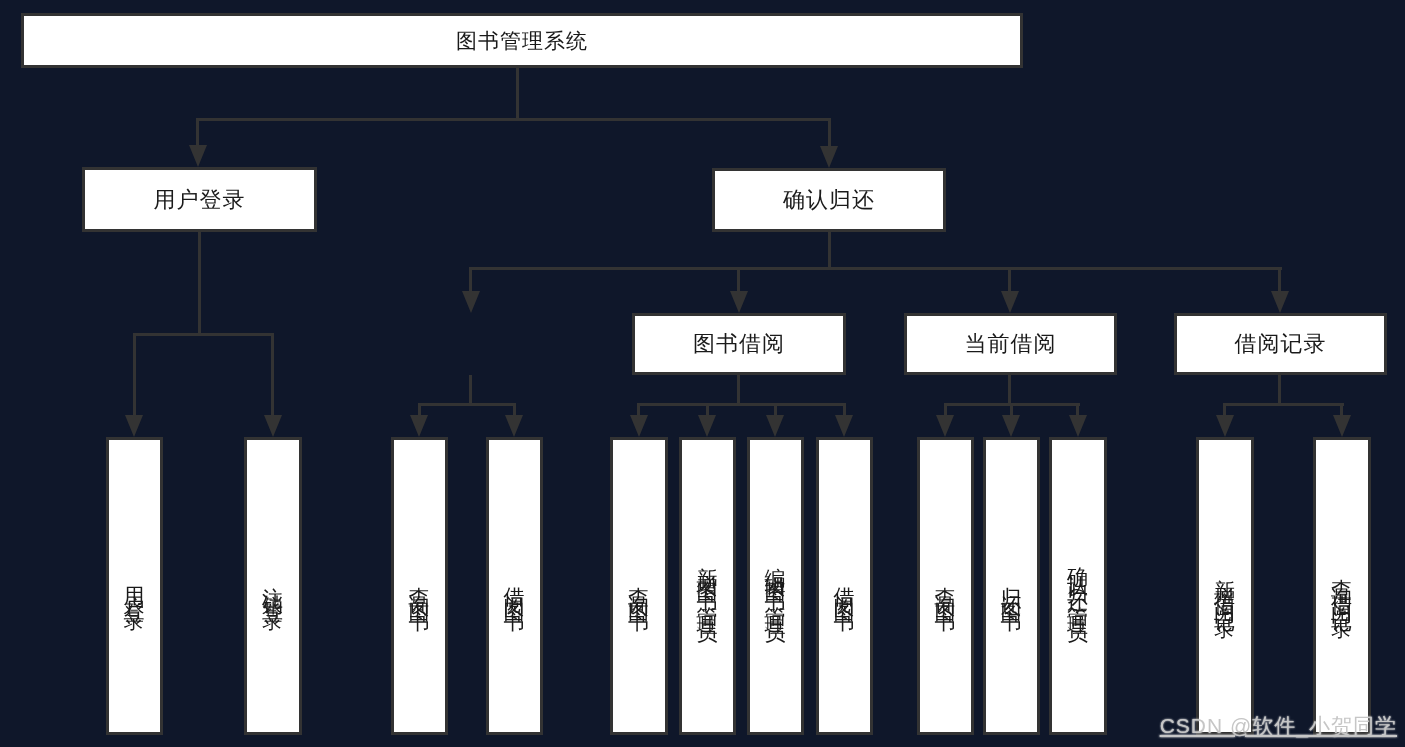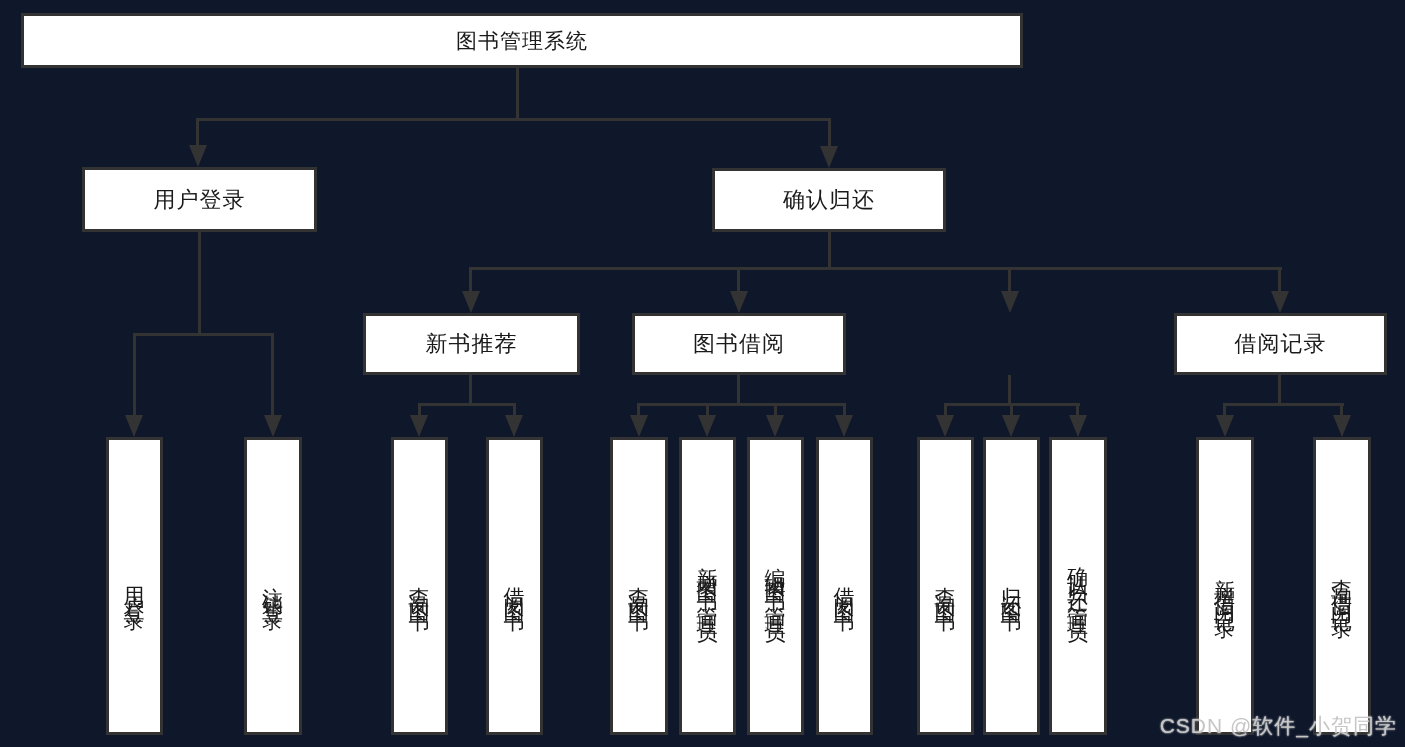--- a/index.html
+++ b/index.html
@@ -21,21 +21,21 @@
   .vl,.hl{position:absolute;background:#333333;}
   .vl{width:3px;}
   .hl{height:3px;}
   .ah{
     position:absolute;width:0;height:0;
     border-left:9px solid transparent;border-right:9px solid transparent;
     border-top:22px solid #333333;
   }
   .watermark{
     position:absolute;right:8px;top:712px;font-size:21px;
-    color:#c6c6c6;text-shadow:0 0 2px #ffffff;z-index:5;letter-spacing:1px;
+    color:#c6c6c6;text-shadow:0 0 2px #ffffff;z-index:5;letter-spacing:1px;text-decoration:underline;
   }
 </style>
 </head>
 <body>
 
 <div class="canvas">
 
   <div class="node hnode rootnode" style="left:21px;top:13px;width:1002px;height:55px">图书管理系统</div>
 
   <div class="vl" style="left:516px;top:68px;height:52px"></div>
@@ -59,22 +59,22 @@
   <div class="hl" style="left:469px;top:267px;width:813px"></div>
   <div class="vl" style="left:469px;top:267px;height:26px"></div>
   <div class="ah" style="left:462px;top:291px"></div>
   <div class="vl" style="left:737px;top:267px;height:26px"></div>
   <div class="ah" style="left:730px;top:291px"></div>
   <div class="vl" style="left:1008px;top:267px;height:26px"></div>
   <div class="ah" style="left:1001px;top:291px"></div>
   <div class="vl" style="left:1278px;top:267px;height:26px"></div>
   <div class="ah" style="left:1271px;top:291px"></div>
 
-  <div class="node hnode" style="left:363px;top:313px;width:217px;height:62px">新书推荐</div>
   <div class="node hnode" style="left:632px;top:313px;width:214px;height:62px">图书借阅</div>
+  <div class="node hnode" style="left:904px;top:313px;width:213px;height:62px">当前借阅</div>
   <div class="node hnode" style="left:1174px;top:313px;width:213px;height:62px">借阅记录</div>
 
   <div class="vl" style="left:469px;top:375px;height:31px"></div>
   <div class="hl" style="left:418px;top:403px;width:98px"></div>
   <div class="vl" style="left:418px;top:403px;height:14px"></div>
   <div class="ah" style="left:410px;top:415px"></div>
   <div class="vl" style="left:513px;top:403px;height:14px"></div>
   <div class="ah" style="left:505px;top:415px"></div>
 
   <div class="vl" style="left:737px;top:375px;height:31px"></div>

